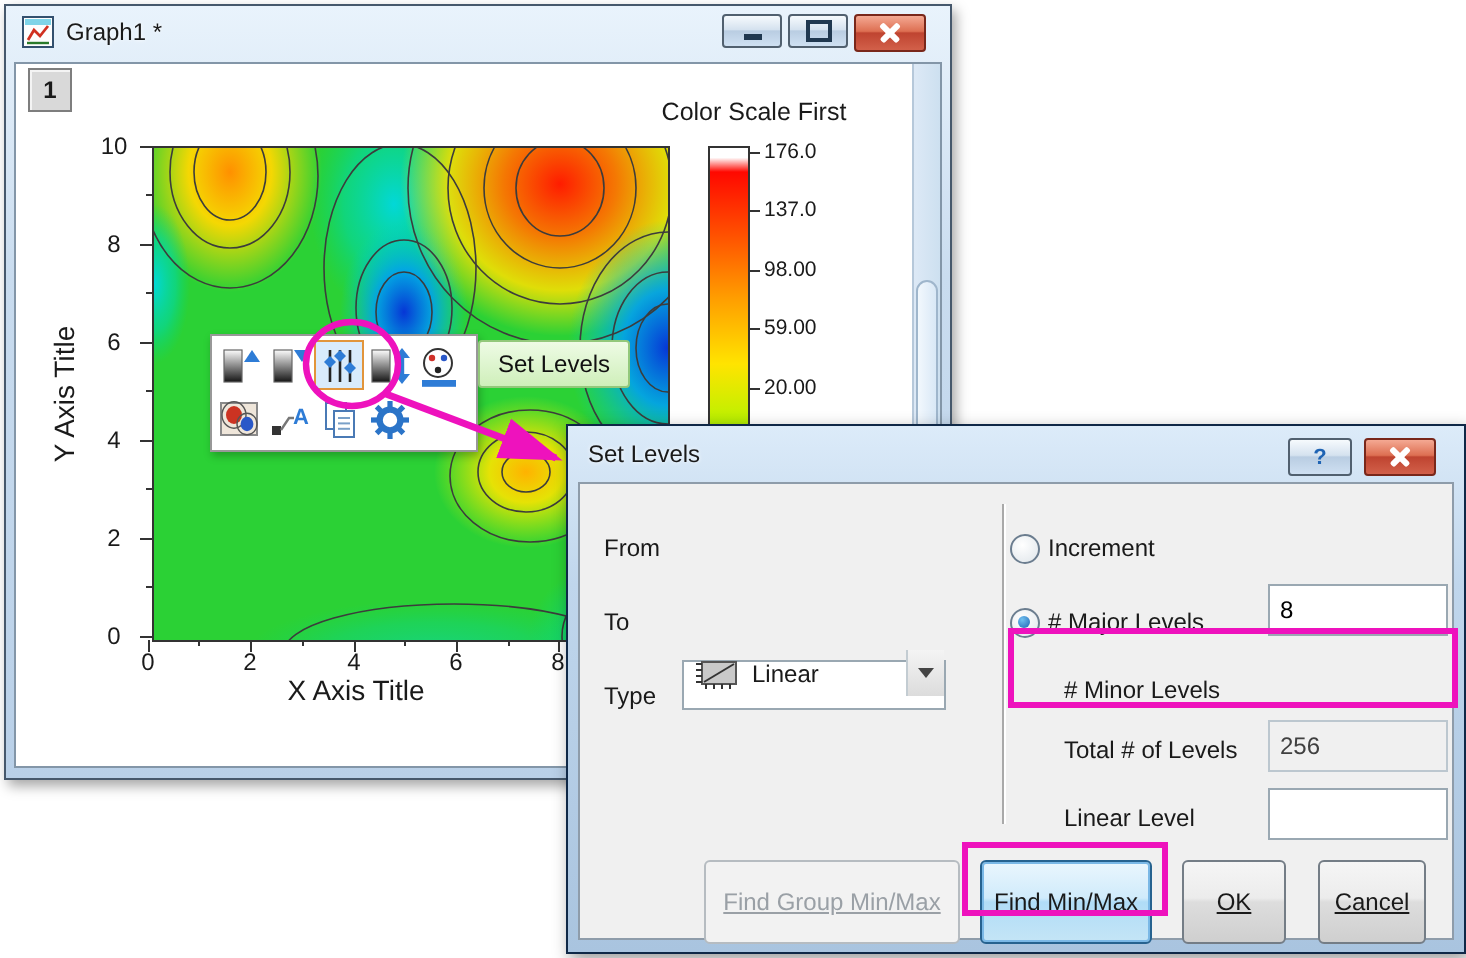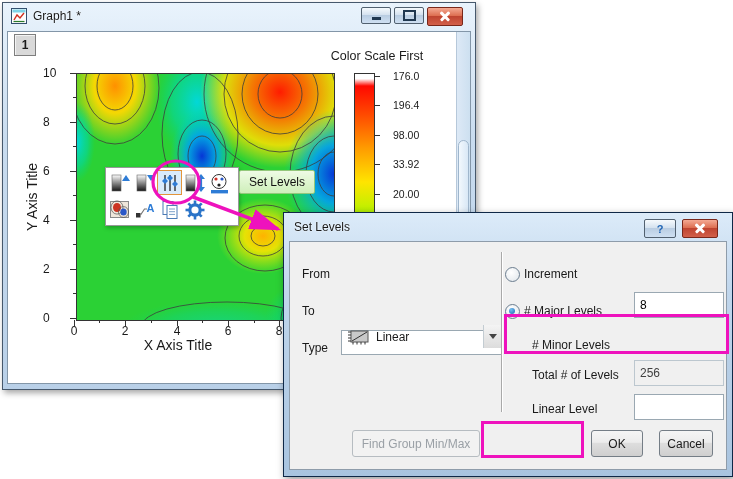--- a/index.html
+++ b/index.html
@@ -26,31 +26,31 @@
   .gwin-scroll{position:absolute;right:5px;top:29px;bottom:6px;width:13px;
                background:linear-gradient(90deg,#dde9f6,#cde0f0);border-left:1px solid #b6c8da;}
   .gwin-scroll .thumb{position:absolute;left:1px;right:1px;top:108px;height:122px;border-radius:6px;
                background:linear-gradient(90deg,#f2f8fd,#d9e8f6);border:1px solid #9fb6cc;}
   .layer-btn{position:absolute;left:11px;top:31px;width:20px;height:20px;background:#d9d9d9;
              border:1px solid #7e7e7e;box-shadow:inset 1px 1px 0 #f4f4f4;
              display:flex;align-items:center;justify-content:center;font-weight:bold;font-size:12px;}
   
   .plot{position:absolute;left:73px;top:70px;width:257px;height:246px;border:1px solid #333;
         overflow:hidden;background:#2bd135;}
-  .ytick{position:absolute;left:40px;width:28px;text-align:left;font-size:12px;}
+  .ytick{position:absolute;left:40px;width:28px;text-align:center;font-size:12px;}
   .xtick{position:absolute;width:20px;text-align:center;font-size:12px;top:321px;}
   .tm{position:absolute;background:#333;}
   .yaxis-title{position:absolute;left:-31px;top:186px;width:120px;text-align:center;font-size:14px;
                transform:rotate(-90deg);}
   .xaxis-title{position:absolute;left:110px;top:334px;width:130px;text-align:center;font-size:14px;}
   .cs-title{position:absolute;left:304px;top:46px;width:140px;text-align:center;font-size:12.5px;}
   .cs-bar{position:absolute;left:351px;top:70px;width:19px;height:240px;border:1px solid #333;
      background:linear-gradient(180deg,#ffffff 0%,#ffffff 2%,#ff0800 5%,#ff5000 18%,#ff9c00 31%,
                 #ffe400 45%,#c6ef00 55%,#49dc16 70%,#14cb2b 88%,#0ac238 100%);}
-  .cs-tick{position:absolute;left:379px;font-size:10.5px;margin-left:11px;}
+  .cs-tick{position:absolute;left:379px;font-size:10.5px;}
   
   .toolbar{position:absolute;left:102px;top:164px;width:131px;height:56px;background:#fff;
            border:1px solid #989898;box-shadow:1px 2px 4px rgba(0,0,0,.25);padding:1px 0 0 1px;}
   .trow{display:flex;height:27px;align-items:center;}
   .ticon{width:25px;height:25px;display:flex;align-items:center;justify-content:center;
          position:relative;cursor:default;}
   .ticon.hl{background:#d9ebfb;border:1px solid #e2953b;width:23px;height:23px;}
   .tooltip{position:absolute;left:236px;top:167px;padding:4px 9px;font-size:12px;color:#111;
            background:linear-gradient(#eefbe5,#cfefba);border:1px solid #93c87b;border-radius:2px;}
   
@@ -71,23 +71,23 @@
   .fld{position:absolute;box-sizing:border-box;border:1px solid #9aa8b2;background:#fff;
        font-family:"Liberation Sans",sans-serif;font-size:12px;padding:2px 5px;}
   .fld.disabled{background:#f0f0f0;color:#8a8a8a;border-color:#bcc7cf;}
   .fld.readonly{background:#f0f0f0;color:#404040;border-color:#bcc7cf;}
   .sep{position:absolute;left:211px;top:10px;height:160px;width:0;
        border-left:1px solid #a9a9a9;border-right:1px solid #fff;}
   .radio{position:absolute;width:13px;height:13px;border-radius:50%;border:1px solid #6b7d8f;
          background:radial-gradient(circle at 40% 35%,#fff,#dfe5ea);}
   .radio.checked::after{content:"";position:absolute;left:3px;top:3px;width:6px;height:6px;
          border-radius:50%;background:radial-gradient(circle at 35% 30%,#6fc0f0,#1f64b4);}
-  .btn{position:absolute;height:27px;box-sizing:border-box;border:1px solid #747d86;border-radius:3px;
+  .btn{position:absolute;height:42px;box-sizing:border-box;border:1px solid #747d86;border-radius:3px;
        background:linear-gradient(180deg,#f5f5f5,#ececec 45%,#dddddd 50%,#cfcfcf);
-       display:flex;align-items:center;justify-content:center;font-size:12px;cursor:default;}
+       display:flex;align-items:center;justify-content:center;font-size:12px;cursor:default;text-decoration:underline;}
   .btn.disabled{color:#9aa0a6;background:#f2f2f2;border-color:#b6bcc1;}
   .btn.focused{border-color:#26628f;background:linear-gradient(180deg,#eaf6fd,#d0ebfb 45%,#b0dcf7 50%,#c4e5f6);
        box-shadow:0 0 0 1px #7ab8e6 inset;}
   
   .anno{position:absolute;border:3px solid #ee12bd;pointer-events:none;z-index:60;}
   .overlay-svg{position:absolute;left:0;top:0;z-index:55;pointer-events:none;}
   .dlg{z-index:20;} .gwin{z-index:5;}
 </style>
 </head>
 <body>
@@ -226,23 +226,23 @@
     <div class="xaxis-title">X Axis Title</div>
 
     <div class="cs-title">Color Scale First</div>
     <div class="cs-bar"></div>
     <div class="tm" style="left:372px;top:73px;width:5px;height:1px"></div>
     <div class="tm" style="left:372px;top:102px;width:5px;height:1px"></div>
     <div class="tm" style="left:372px;top:132px;width:5px;height:1px"></div>
     <div class="tm" style="left:372px;top:161px;width:5px;height:1px"></div>
     <div class="tm" style="left:372px;top:191px;width:5px;height:1px"></div>
     <div class="cs-tick" style="top:67px">176.0</div>
-    <div class="cs-tick" style="top:96px">196.4</div>
+    <div class="cs-tick" style="top:96px">137.0</div>
     <div class="cs-tick" style="top:126px">98.00</div>
-    <div class="cs-tick" style="top:155px">33.92</div>
+    <div class="cs-tick" style="top:155px">59.00</div>
     <div class="cs-tick" style="top:185px">20.00</div>
 
     <div class="toolbar">
       <div class="trow">
         <div class="ticon">
           <svg width="22" height="22">
               <rect x="3" y="3" width="9" height="16" fill="url(#gg1)" stroke="#666" stroke-width=".6"></rect>
               <polygon points="13,9 21,9 17,3" fill="#2e7cd6"></polygon>
             </svg>
         </div>
@@ -332,21 +332,21 @@
     <div class="dbtn close">
         <span class="xbar a"></span>
         <span class="xbar b"></span>
       </div>
 
     <div class="dlg-body">
 
       <div class="lbl" style="left:12px;top:25px">From</div>
       <div class="lbl" style="left:12px;top:62px">To</div>
       <div class="lbl" style="left:12px;top:99px">Type</div>
-      <div class="fld" style="left:51px;top:88px;width:162px;height:25px;display:flex;align-items:center;gap:6px;padding:0 0 12px 4px">
+      <div class="fld" style="left:51px;top:88px;width:132px;height:25px;display:flex;align-items:center;gap:6px;padding:0 0 12px 4px">
         <svg width="24" height="16">
           <rect x="5" y="2" width="17" height="11" fill="#c9c9c9" stroke="#555"></rect>
           <line x1="6" y1="12" x2="21" y2="3" stroke="#333"></line>
           <line x1="2" y1="3" x2="5" y2="3" stroke="#333"></line>
             <line x1="2" y1="6" x2="5" y2="6" stroke="#333"></line>
           <line x1="2" y1="9" x2="5" y2="9" stroke="#333"></line>
             <line x1="2" y1="12" x2="5" y2="12" stroke="#333"></line>
           <line x1="7" y1="13" x2="7" y2="15.5" stroke="#333"></line>
             <line x1="11" y1="13" x2="11" y2="15.5" stroke="#333"></line>
           <line x1="15" y1="13" x2="15" y2="15.5" stroke="#333"></line>
@@ -369,20 +369,21 @@
 
       <div class="lbl" style="left:242px;top:96px"># Minor Levels</div>
 
       <div class="lbl" style="left:242px;top:126px">Total # of Levels</div>
       <input class="fld readonly" style="left: 344px; top: 118px; width: 90px; height: 26px;" readonly="" value="256">
 
       <div class="lbl" style="left:242px;top:160px">Linear Level</div>
       <input class="fld" style="left: 344px; top: 152px; width: 90px; height: 26px;" readonly="" value="">
 
       <div class="btn disabled" style="left:62px;top:188px;width:128px">Find Group Min/Max</div>
+      <div class="btn focused" style="left:200px;top:188px;width:86px">Find Min/Max</div>
       <div class="btn" style="left:301px;top:188px;width:52px">OK</div>
       <div class="btn" style="left:369px;top:188px;width:54px">Cancel</div>
     </div>
   </div>
 
   <div class="anno" style="left:504px;top:314px;width:219px;height:34px"></div>
   <div class="anno" style="left:481px;top:421px;width:97px;height:31px"></div>
   <svg class="overlay-svg" width="733" height="479">
     <defs>
       <marker id="ah" markerWidth="10" markerHeight="8" refX="8" refY="3" orient="auto" markerUnits="strokeWidth">

